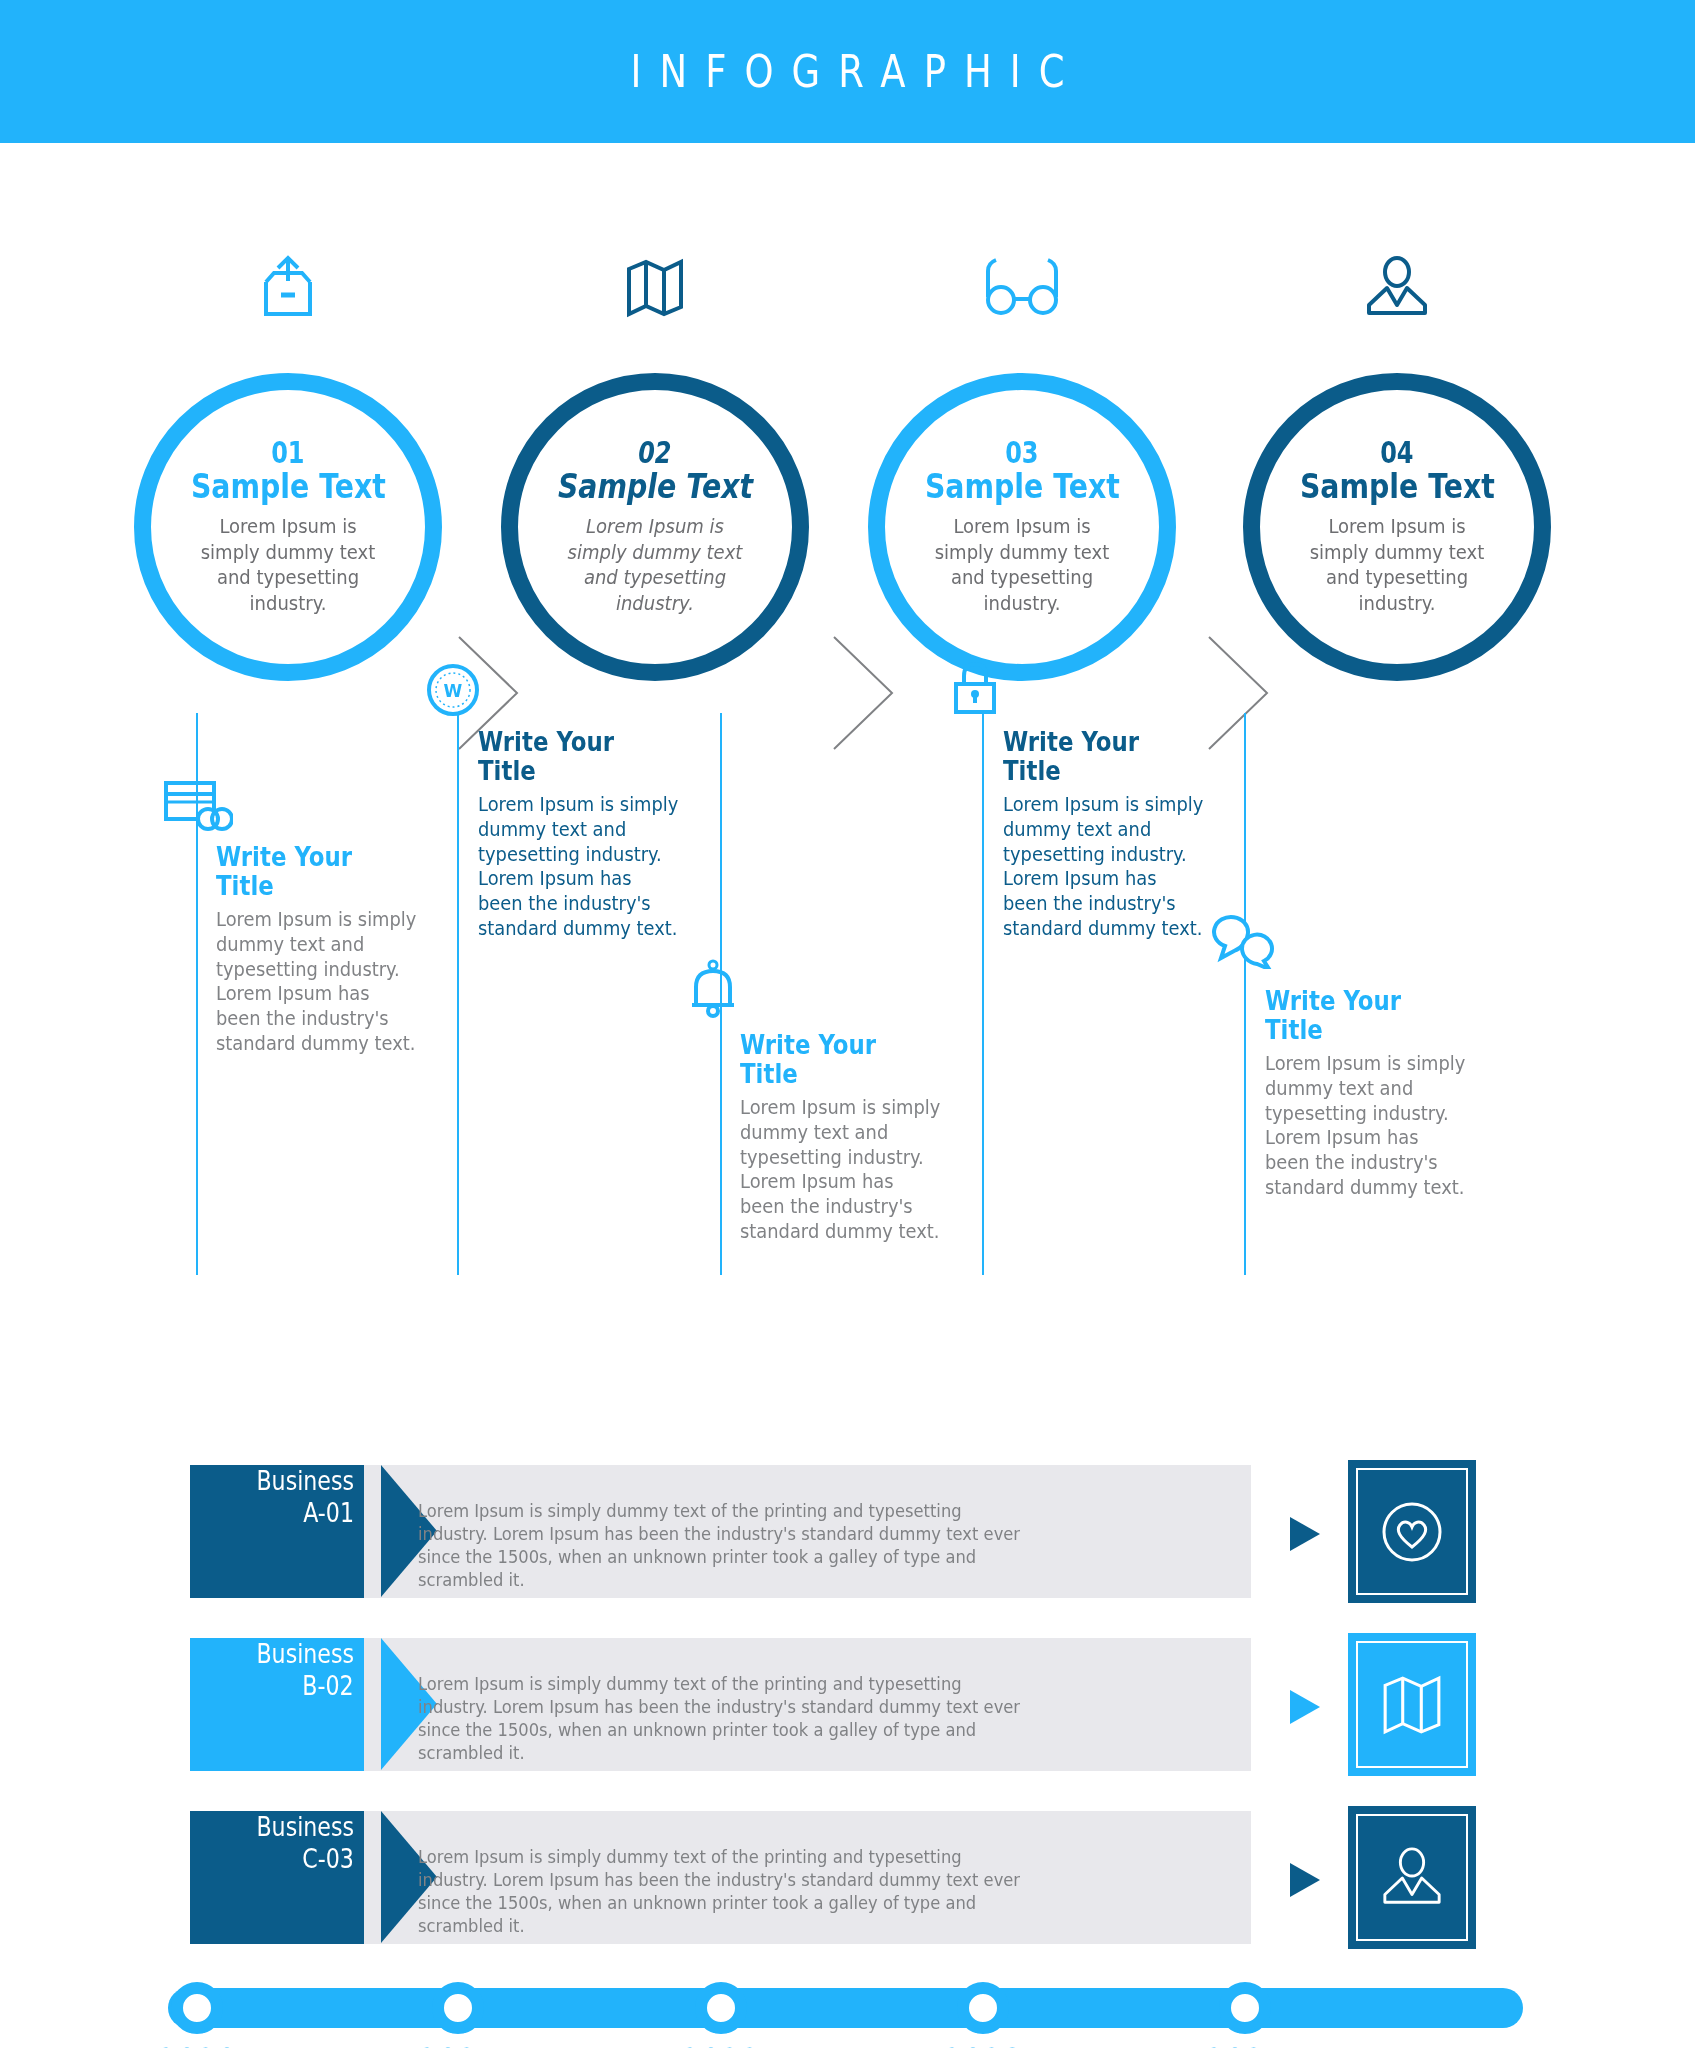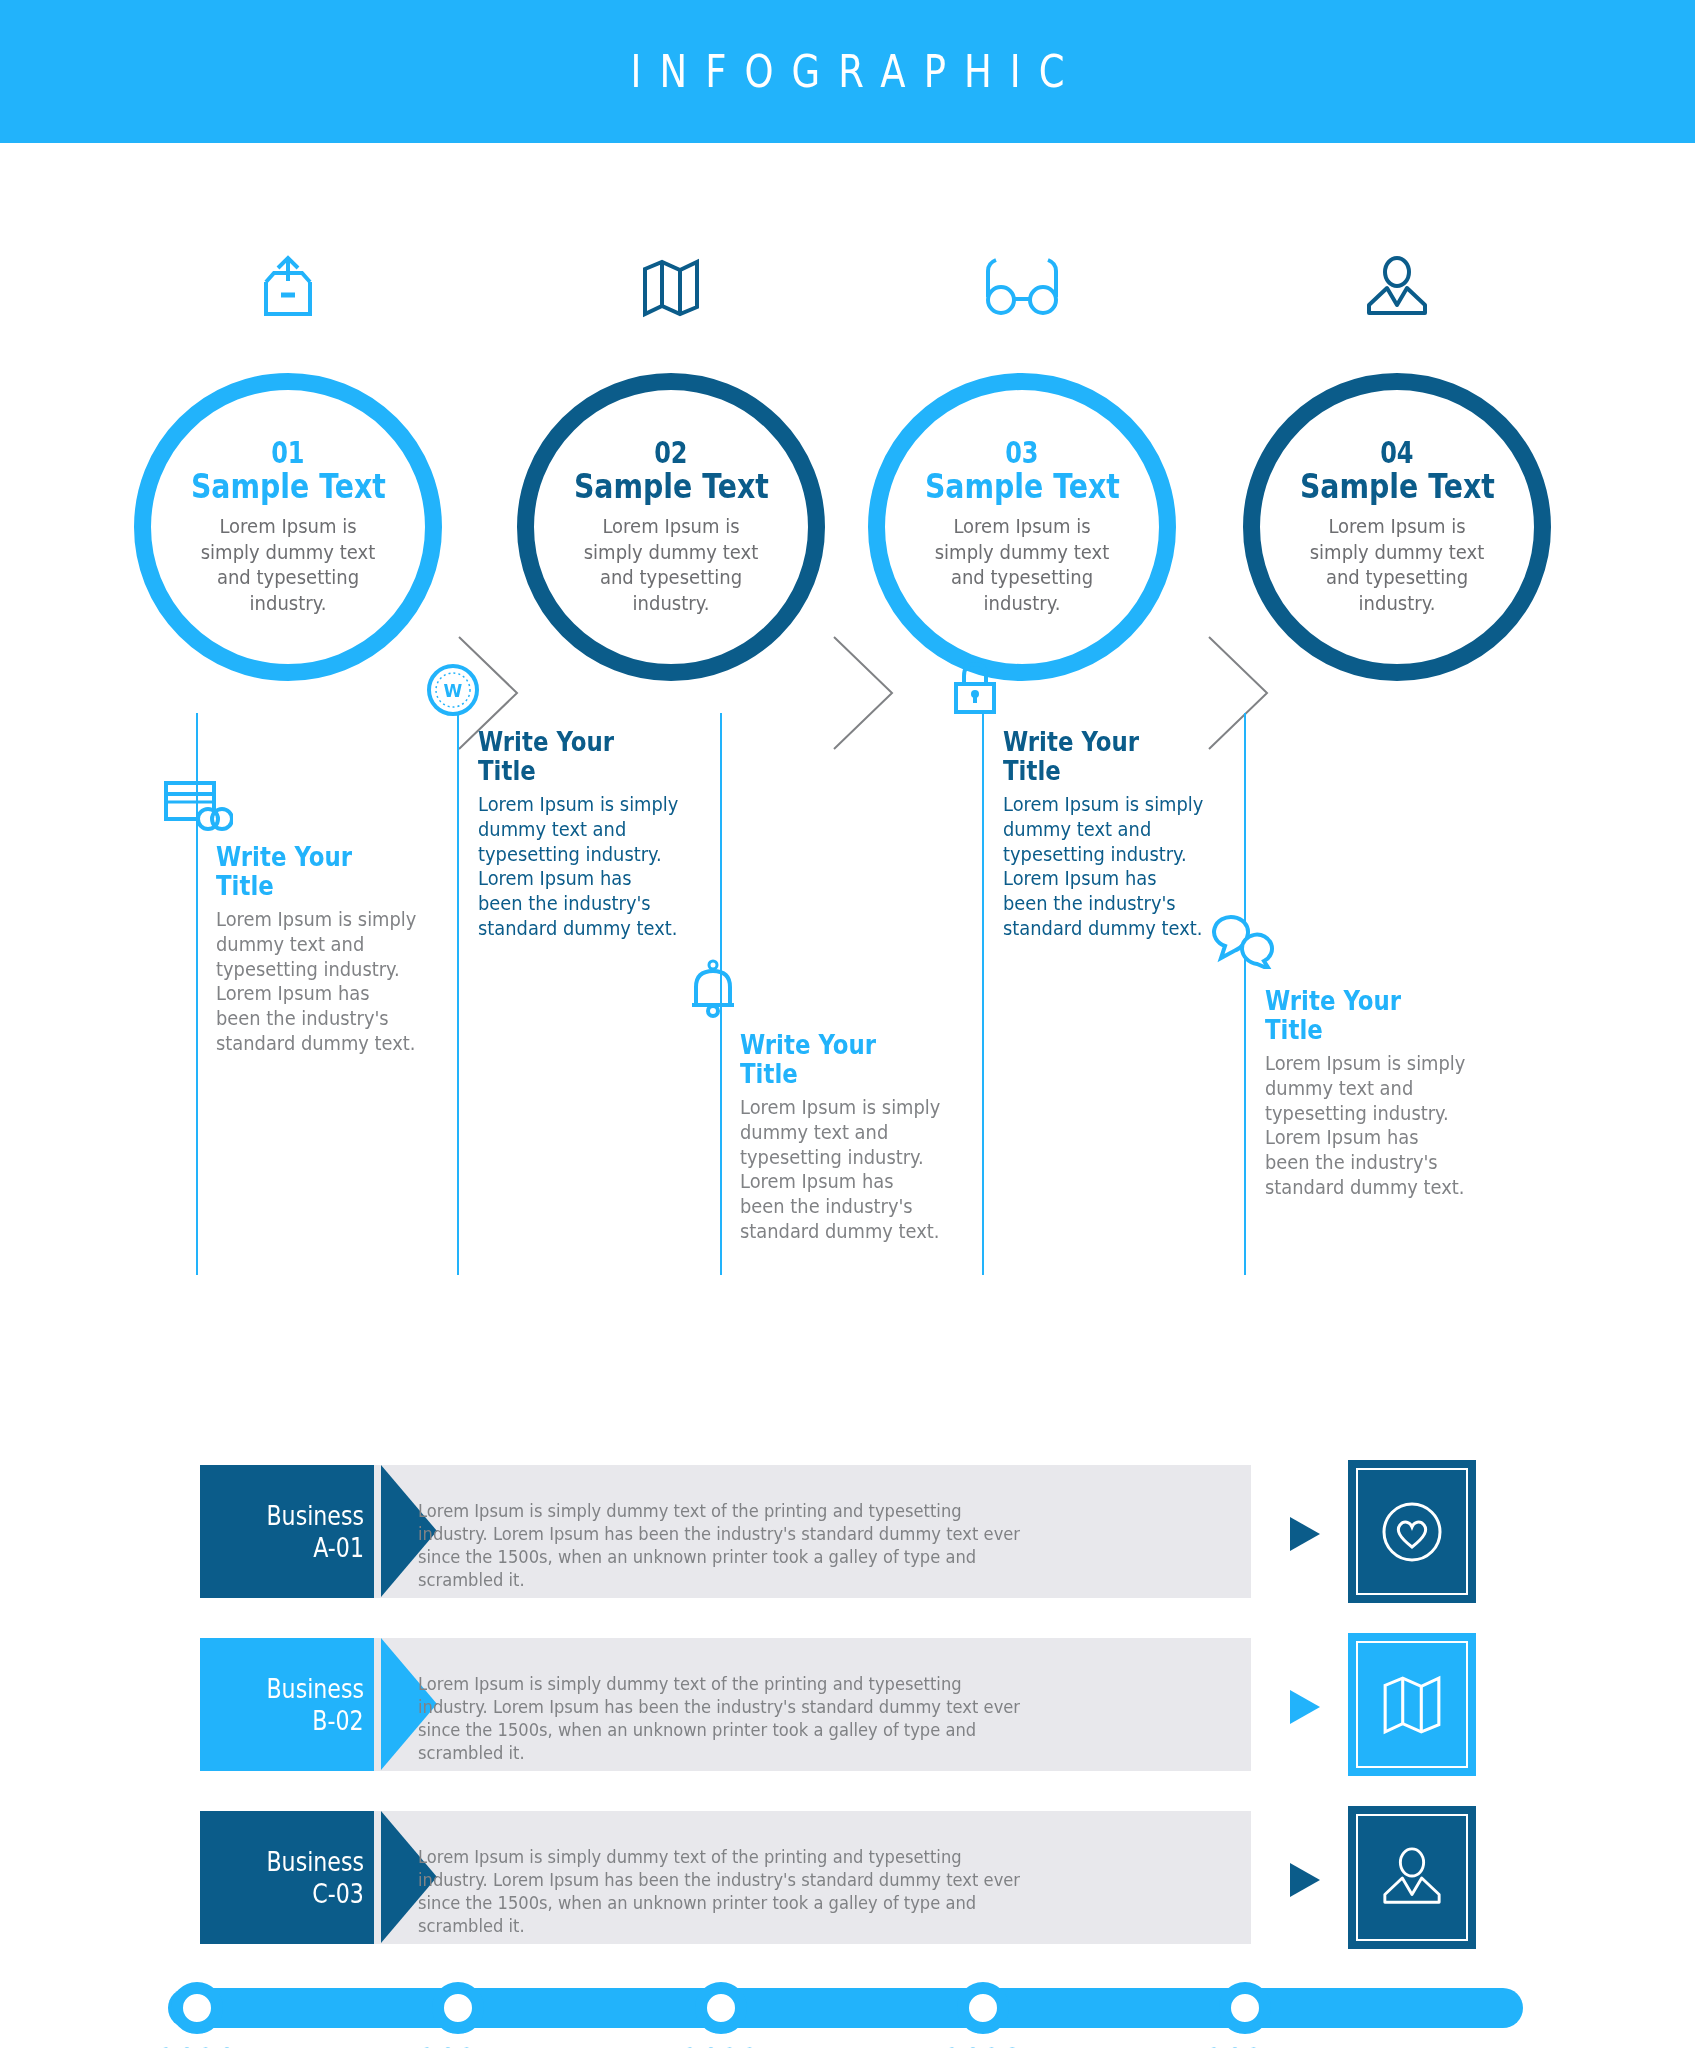--- a/index.html
+++ b/index.html
@@ -96,22 +96,22 @@
   .tx-gray { color:#808285; }
 
   
   .rows { position:absolute; left:0; top:1455px; width:1695px; height:593px; }
   .row { position:absolute; left:0; width:1695px; height:133px; }
   .row-bg {
     position:absolute; left:207px; top:0; width:1044px; height:133px;
     background:#e8e8ec;
   }
   .row-tag {
-    position:absolute; left:200px; top:0; width:174px; height:133px;
-    display:flex; flex-direction:column; align-items:flex-end; justify-content:center;
+    position:absolute; left:190px; top:0; width:174px; height:133px;
+    display:flex; flex-direction:column; align-items:flex-end; 
     padding-right:10px;
   }
   .row-tag-point {
     position:absolute; left:381px; top:0; width:0; height:0;
     border-top:66.5px solid transparent;
     border-bottom:66.5px solid transparent;
   }
   .row-tag-l1, .row-tag-l2 {
     color:#fff; font-size:27px; font-weight:400; line-height:1.18;
     font-family:"DejaVu Sans", sans-serif; transform:scaleX(0.82);
@@ -168,21 +168,21 @@
           <polyline points="24,14 34,4 44,14" fill="none" stroke="#22b3fb" stroke-width="4"></polyline>
         </svg>
       </div>
       <div class="circle-ring light">
         <div class="c-num tx-light">01</div>
         <div class="c-title tx-light">Sample Text</div>
         <div class="c-body">Lorem Ipsum is simply dummy text and typesetting industry.</div>
       </div>
     </div>
 
-    <div class="circle-item" style="left:511px;">
+    <div class="circle-item" style="left:495px;font-style:italic;">
       <div class="circle-icon">
         <svg width="60" height="62" viewBox="0 0 60 62">
           <path d="M4 12 L21 5 L39 13 L56 5 L56 50 L39 57 L21 49 L4 57 Z" fill="none" stroke="#0b5c8a" stroke-width="4"></path>
           <line x1="21" y1="5" x2="21" y2="49" stroke="#0b5c8a" stroke-width="4"></line>
           <line x1="39" y1="13" x2="39" y2="57" stroke="#0b5c8a" stroke-width="4"></line>
         </svg>
       </div>
       <div class="circle-ring dark">
         <div class="c-num tx-dark">02</div>
         <div class="c-title tx-dark">Sample Text</div>

